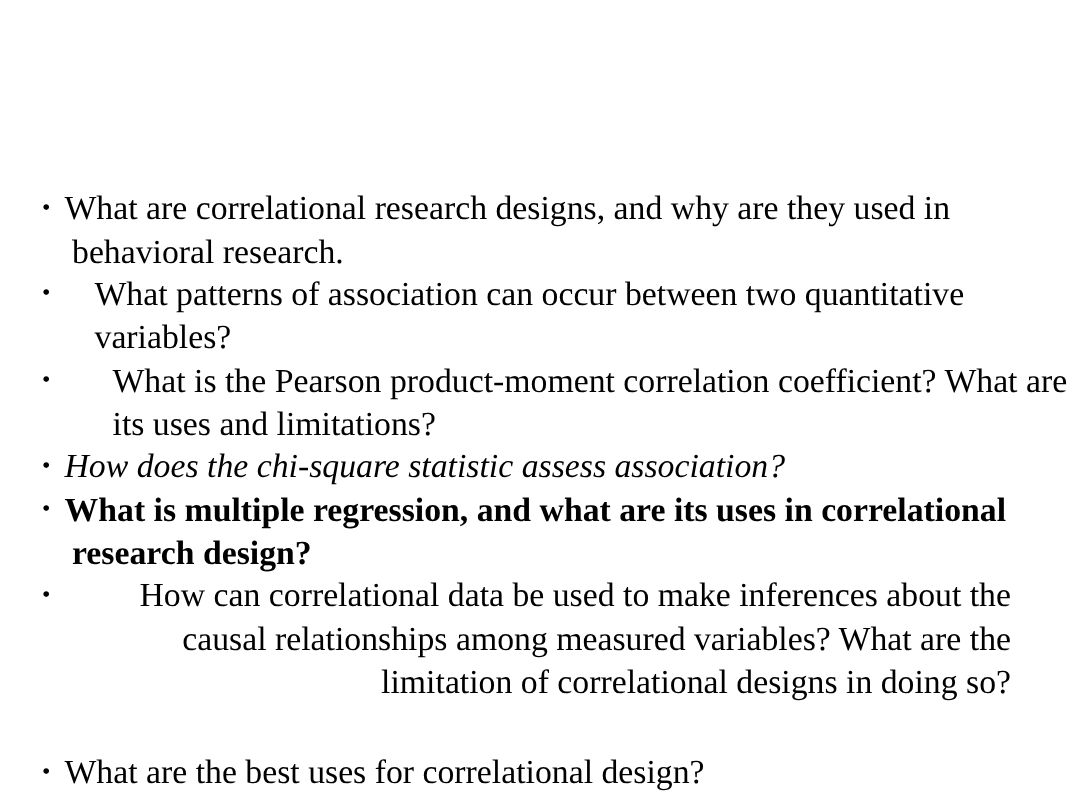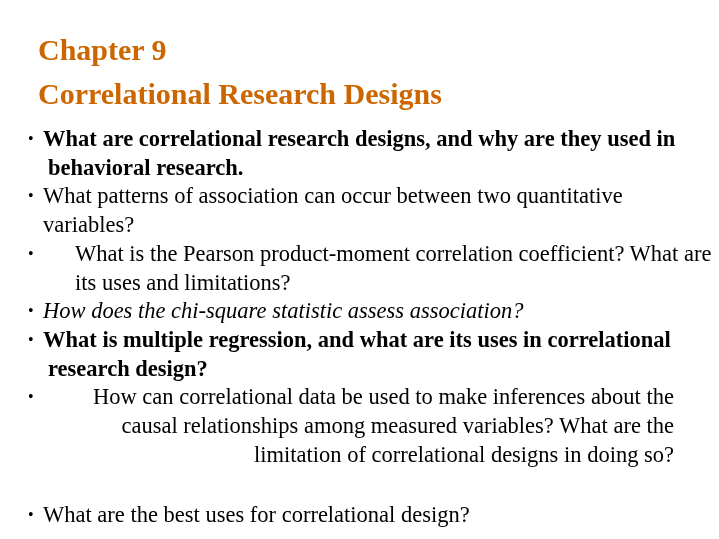--- a/index.html
+++ b/index.html
@@ -69,46 +69,42 @@
     font-size: 16px;
     line-height: 28.7px;
     color: #000000;
     text-align: left;
   }
   .bullet-item .bullet-text {
     display: block;
     text-align: left;
   }
   
-  .w1 .bullet-text { width: 645px; font-weight: bold; }
-  .w2 .bullet-text { width: 640px; }
+  .w1 .bullet-text { width: 645px; }
+  .w2 .bullet-text { width: 640px; margin-left: 20px; }
   .w3 .bullet-text { width: 655px; margin-left: 32px; }
   .w4 .bullet-text { width: 660px; font-style: italic; }
   .w5 .bullet-text { width: 638px; font-weight: bold; }
   .w6 .bullet-text { width: 631px; text-align: right; }
   .w7 .bullet-text { width: 660px; margin-top: 32px; }
   
   .bullet-item .bullet-text {
     text-indent: 0px;
     padding-left: 0px;
   }
   .bullet-item.indent-wrap .bullet-text {
     padding-left: 5px;
     text-indent: -5px;
   }
 </style>
 </head>
 <body>
 
 <div class="slide">
 
-  <div class="slide-title">
-    <span class="title-line title-line-1">Chapter 9</span>
-    <span class="title-line title-line-2">Correlational Research Designs</span>
-  </div>
 
   <ul class="body-list">
 
     <li class="bullet-item indent-wrap w1">
       <span class="bullet-mark">•</span>
       <span class="bullet-text">What are correlational research designs, and why are they used in behavioral research.</span>
     </li>
 
     <li class="bullet-item w2">
       <span class="bullet-mark">•</span>

